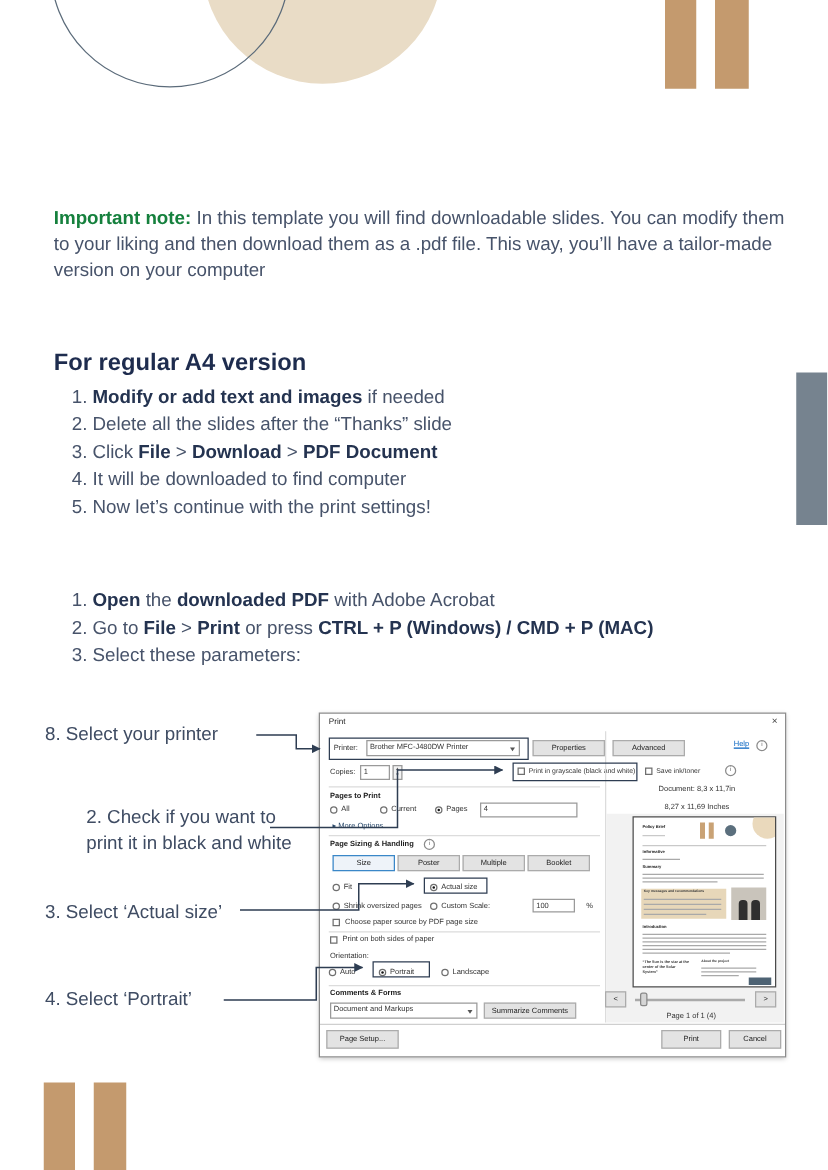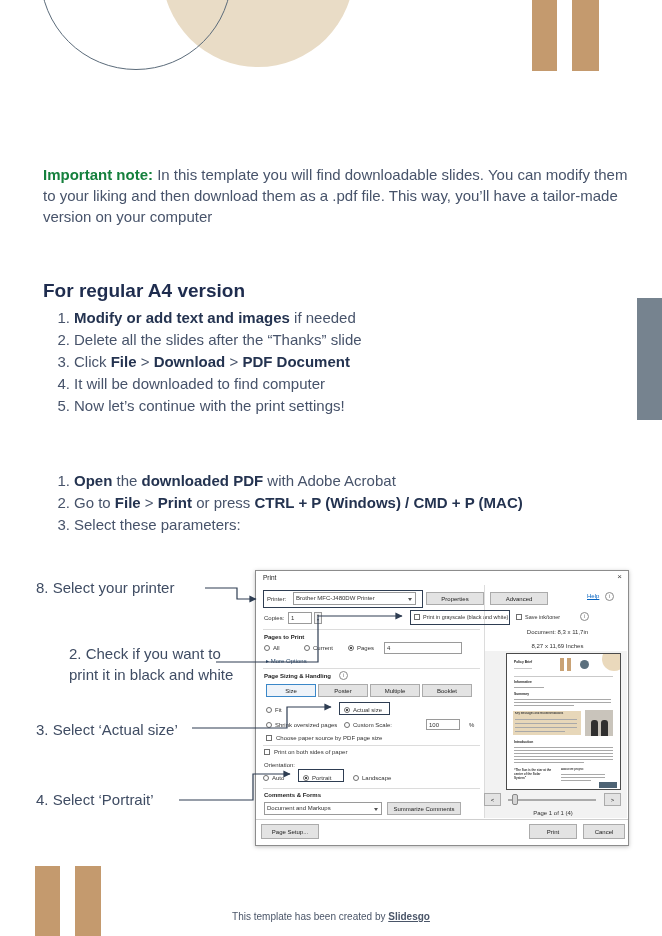--- a/index.html
+++ b/index.html
@@ -276,17 +276,14 @@
       </marker>
     </defs>
     <g stroke="#2e3d52" stroke-width="1.2" fill="none">
       <path d="M205,588 H237 V599 H256" marker-end="url(#ah)"></path>
       <path d="M216,662 H318 V616 H402" marker-end="url(#ah)"></path>
       <path d="M192,728 H287 V707 H331" marker-end="url(#ah)"></path>
       <path d="M179,800 H253 V774 H290" marker-end="url(#ah)"></path>
     </g>
   </svg>
 
-  <div class="footer">
-    <span>This template has been created by </span><b>Slidesgo</b>
-  </div>
 
 </div>
 
 </body></html>

